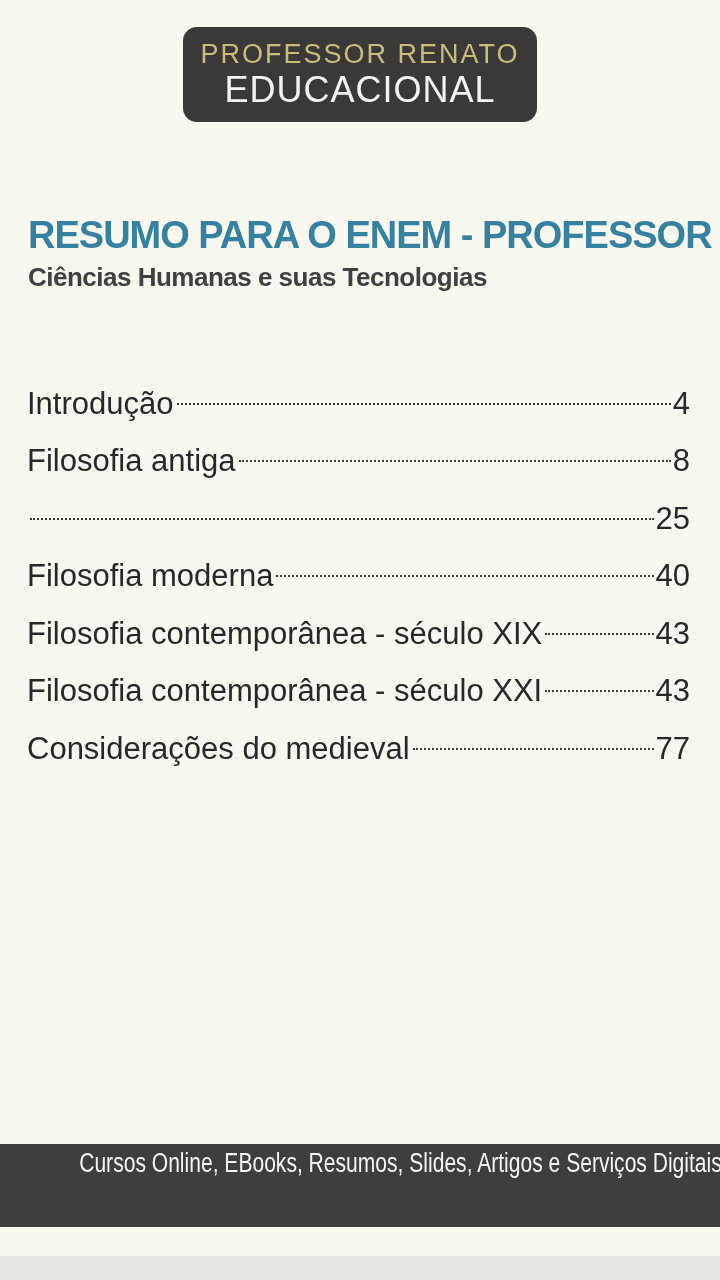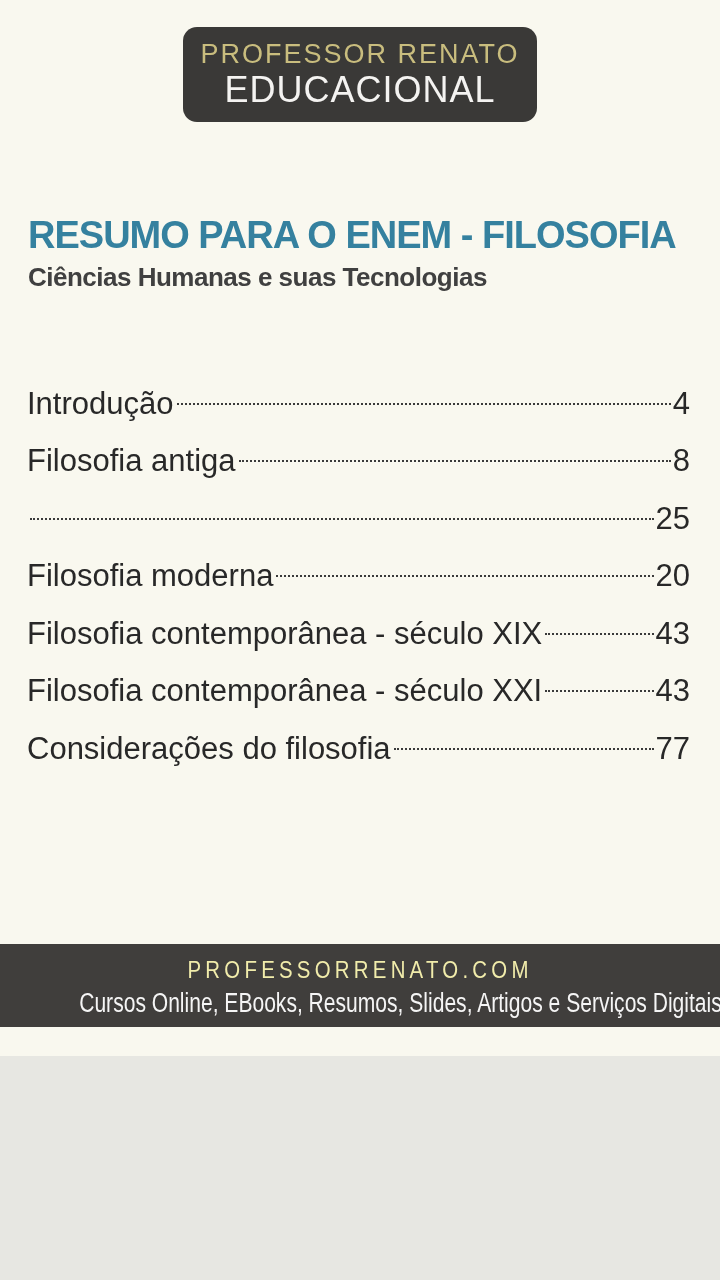--- a/index.html
+++ b/index.html
@@ -1,21 +1,21 @@
 <!DOCTYPE html>
 <html><head>
 <meta charset="utf-8">
 <style>
   html, body { margin: 0; padding: 0; }
   body { background: #e7e7e2; }
 
   .page {
     position: relative;
     width: 720px;
-    height: 1056px;
+    height: 1256px;
     margin: 0 auto;
     background: #f9f8ef;
     font-family: "Liberation Sans", sans-serif;
     overflow: hidden;
   }
 
   
   .logo-wrap {
     padding-top: 27px;
     display: flex;
@@ -123,21 +123,21 @@
 <div class="page">
 
   <header class="logo-wrap">
     <div class="logo-box">
       <div class="logo-line1">PROFESSOR RENATO</div>
       <div class="logo-line2">EDUCACIONAL</div>
     </div>
   </header>
 
   <section class="titles">
-    <h1 class="doc-title">RESUMO PARA O ENEM - FILOSOFIA</h1>
+    <h1 class="doc-title">RESUMO PARA O ENEM - PROFESSOR</h1>
     <h2 class="doc-subtitle">Ciências Humanas e suas Tecnologias</h2>
   </section>
 
   <nav class="toc" id="toc">
       <div class="toc-row">
       <span class="toc-label">Introdução</span>
       <span class="toc-dots"></span>
       <span class="toc-page">4</span>
     </div>
       <div class="toc-row">
@@ -145,39 +145,36 @@
       <span class="toc-dots"></span>
       <span class="toc-page">8</span>
     </div>
       <div class="toc-row">
       <span class="toc-dots"></span>
       <span class="toc-page">25</span>
     </div>
       <div class="toc-row">
       <span class="toc-label">Filosofia moderna</span>
       <span class="toc-dots"></span>
-      <span class="toc-page">20</span>
+      <span class="toc-page">40</span>
     </div>
       <div class="toc-row">
       <span class="toc-label">Filosofia contemporânea - século XIX</span>
       <span class="toc-dots"></span>
       <span class="toc-page">43</span>
     </div>
       <div class="toc-row">
       <span class="toc-label">Filosofia contemporânea - século XXI</span>
       <span class="toc-dots"></span>
       <span class="toc-page">43</span>
     </div>
       <div class="toc-row">
-      <span class="toc-label">Considerações do filosofia</span>
+      <span class="toc-label">Considerações do medieval</span>
       <span class="toc-dots"></span>
       <span class="toc-page">77</span>
     </div>
     </nav>
 
   <footer class="footer">
-    <div>
-      <span class="footer-site">PROFESSORRENATO.COM</span>
-    </div>
     <div class="footer-tagline">Cursos Online, EBooks, Resumos, Slides, Artigos e Serviços Digitais</div>
   </footer>
 
 </div>
 
 </body></html>

